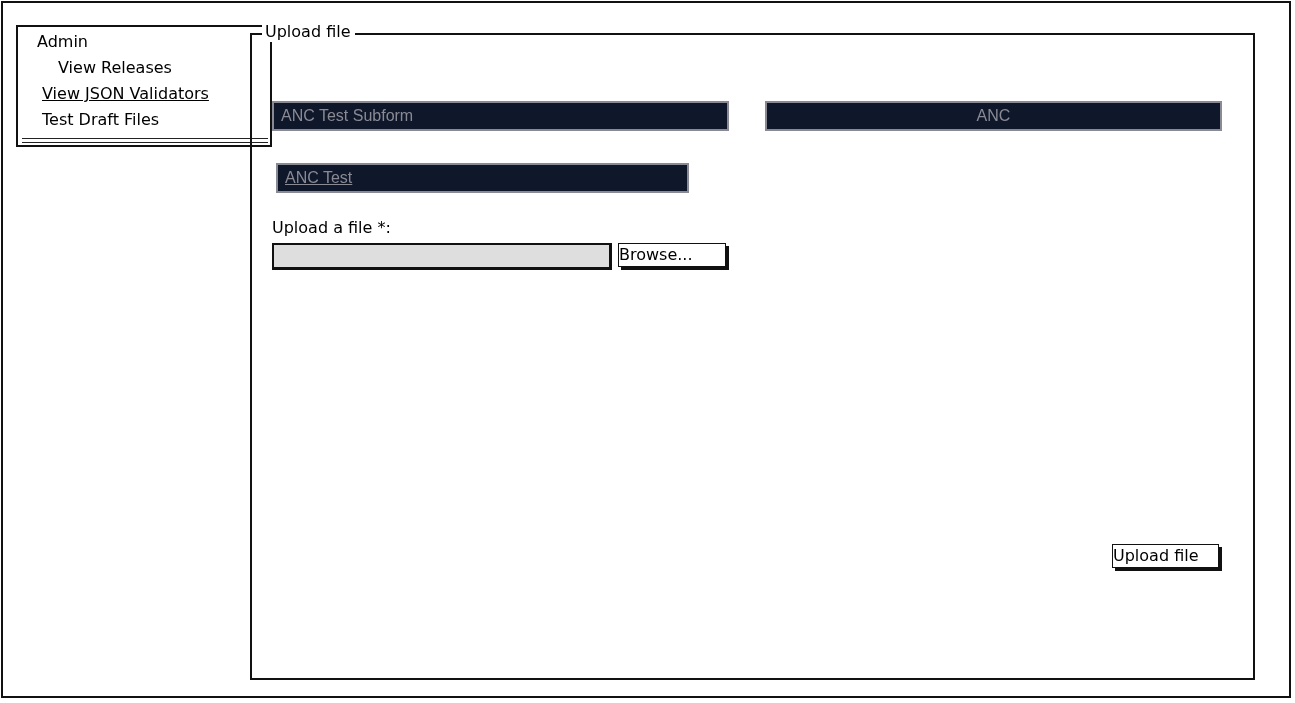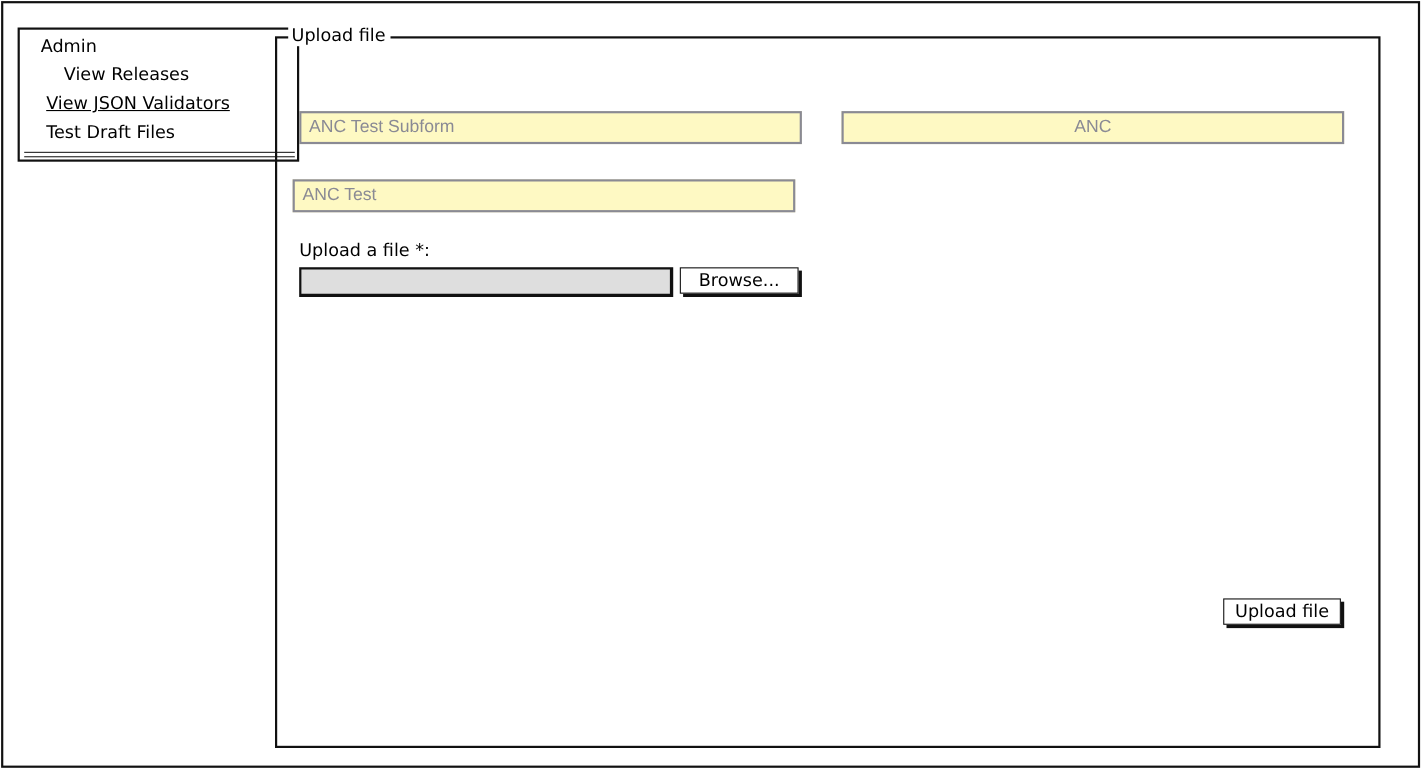--- a/index.html
+++ b/index.html
@@ -11,46 +11,46 @@
       border: 2px solid #111; box-sizing: border-box; background: #fff; }
     .nav .underline1 { position: absolute; left: 4px; right: 2px; bottom: 6px; height: 0; border-top: 1.5px solid #222; }
     .nav .underline2 { position: absolute; left: 4px; right: 2px; bottom: 2px; height: 0; border-top: 1.5px solid #222; }
     .nav-title { position: absolute; left: 19px; top: 5px; font-size: 16px; }
     .nav-item { position: absolute; left: 24px; font-size: 16px; cursor: pointer; white-space: nowrap; }
     .fieldset { position: absolute; left: 250px; top: 33px; width: 1005px; height: 647px;
       border: 2px solid #111; box-sizing: border-box; }
     .legend { position: absolute; left: 262px; top: 22px; background: #fff; padding: 0 4px 0 3px;
       font-size: 16px; line-height: 20px; }
     .tinput { position: absolute; height: 30px; box-sizing: border-box; border: 2px solid #8a8a94;
-      background: #fef9c3; font-size: 16px; color: #8a8a94; padding: 3px 7px; line-height: 20px;
+      background: #0f172a; font-size: 16px; color: #8a8a94; padding: 3px 7px; line-height: 20px;
       font-family: "Liberation Sans", sans-serif; white-space: nowrap; overflow: hidden; }
     .label { position: absolute; left: 272px; top: 218px; font-size: 16px; }
     .file-field { position: absolute; left: 272px; top: 243px; width: 340px; height: 27px;
       box-sizing: border-box; background: #dedede; border: 2px solid #111; border-right-width: 3px; border-bottom-width: 3px; }
     .btn { position: absolute; box-sizing: border-box; background: #fff; border: 1.5px solid #111;
-      box-shadow: 3px 3px 0 #111; font-size: 16px; text-align: center; cursor: pointer; line-height: 21px; }
+      box-shadow: 3px 3px 0 #111; font-size: 16px; text-align: left; cursor: pointer; line-height: 21px; }
   </style>
 </head>
 <body>
 
 <div class="frame"></div>
 
 <div class="nav">
   <div class="nav-title">Admin</div>
   <div class="nav-item" style="top:31px;margin-left:16px;">View Releases</div>
   <div class="nav-item" style="top:57px;text-decoration:underline;">View JSON Validators</div>
   <div class="nav-item" style="top:83px;">Test Draft Files</div>
   <div class="underline1"></div>
   <div class="underline2"></div>
 </div>
 
 <div class="fieldset"></div>
 <div class="legend">Upload file</div>
 
 <div class="tinput" style="left:272px; top:101px; width:457px;">ANC Test Subform</div>
 <div class="tinput" style="left:765px; top:101px; width:457px;text-align:center;">ANC</div>
-<div class="tinput" style="left:266px; top:163px; width:457px;">ANC Test</div>
+<div class="tinput" style="left:276px; top:163px; width:413px;text-decoration:underline;">ANC Test</div>
 
 <div class="label">Upload a file *:</div>
 <div class="file-field"></div>
 <div class="btn" style="left:618px; top:243px; width:108px; height:24px;">Browse...</div>
 
 <div class="btn" style="left:1112px; top:544px; width:107px; height:24px;">Upload file</div>
 
 </body></html>

